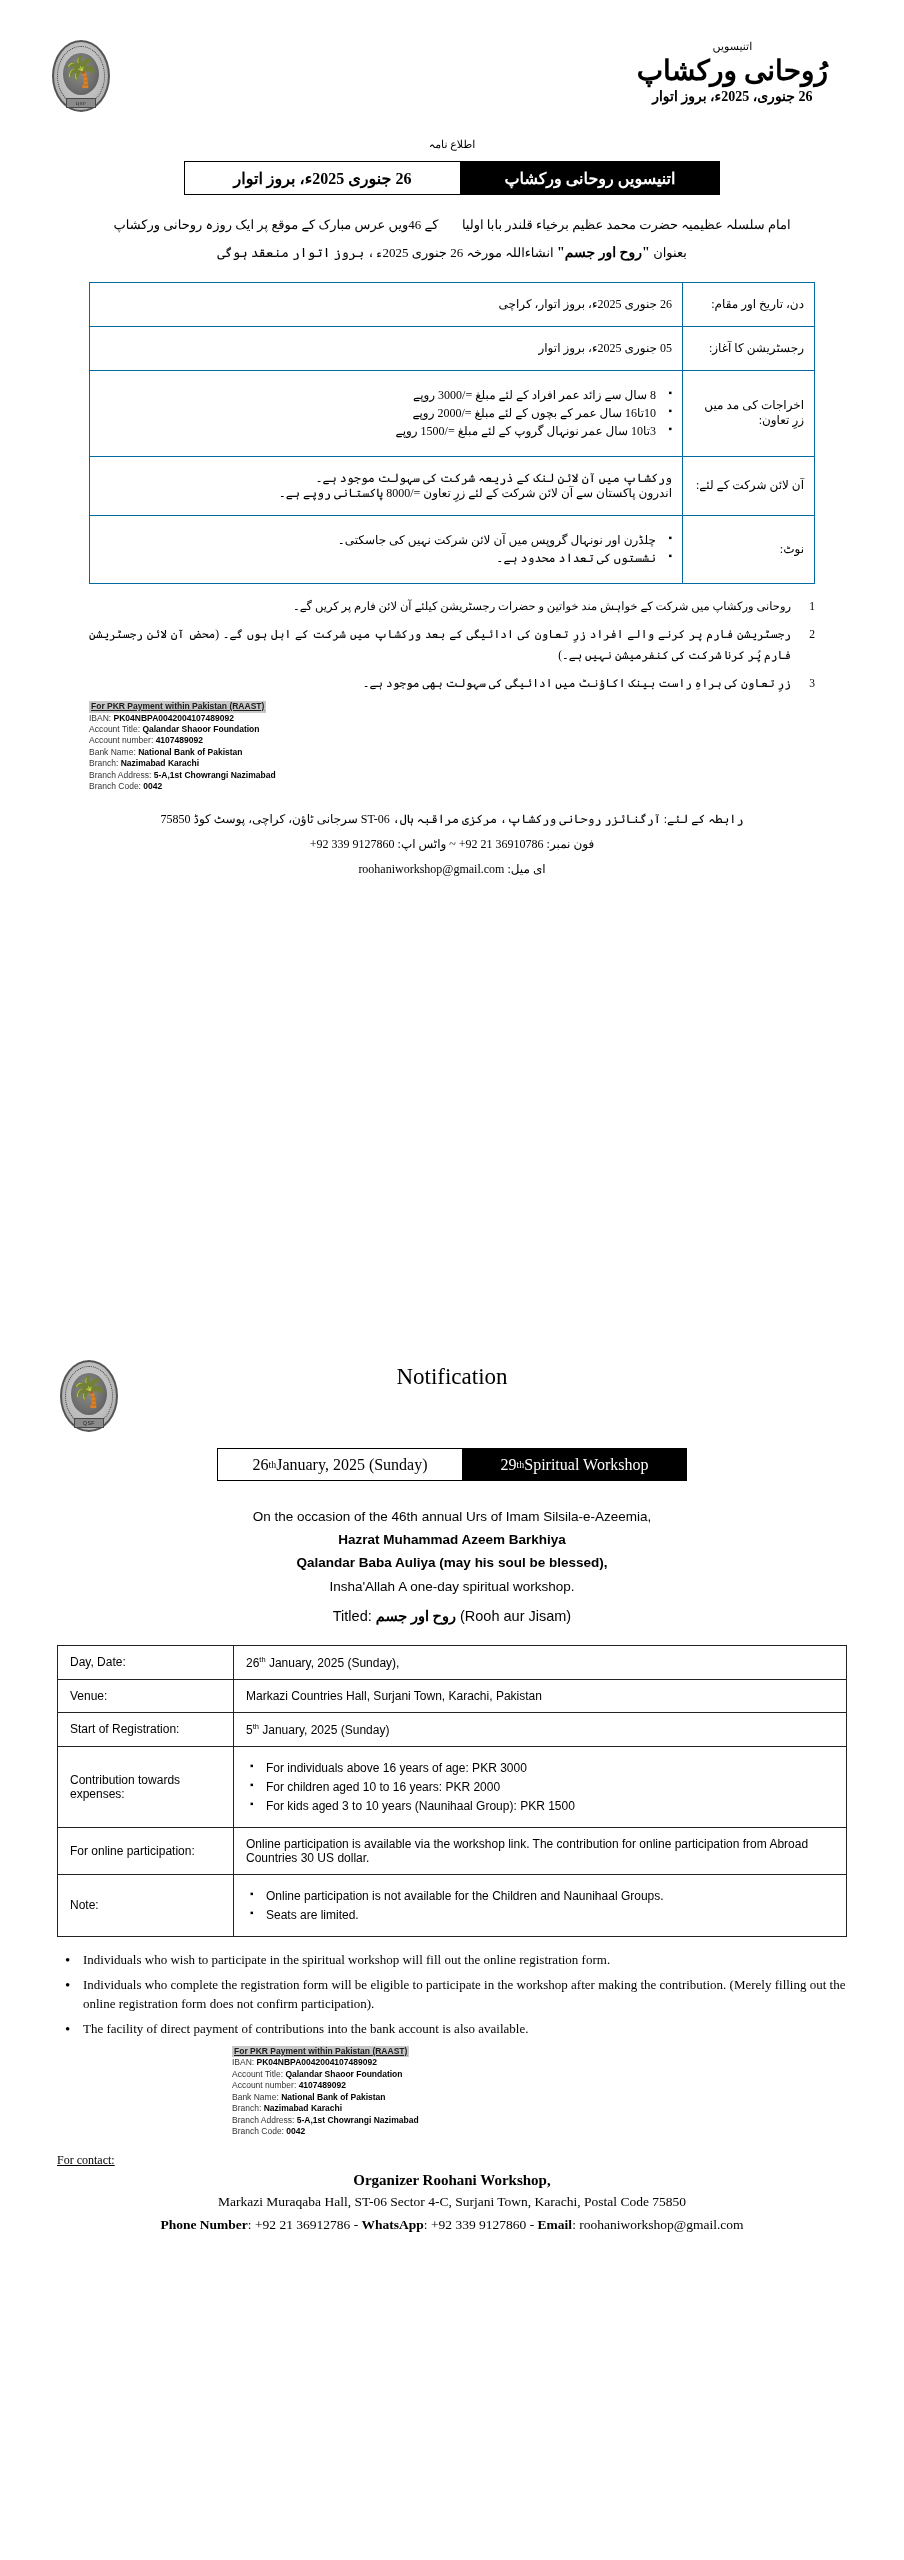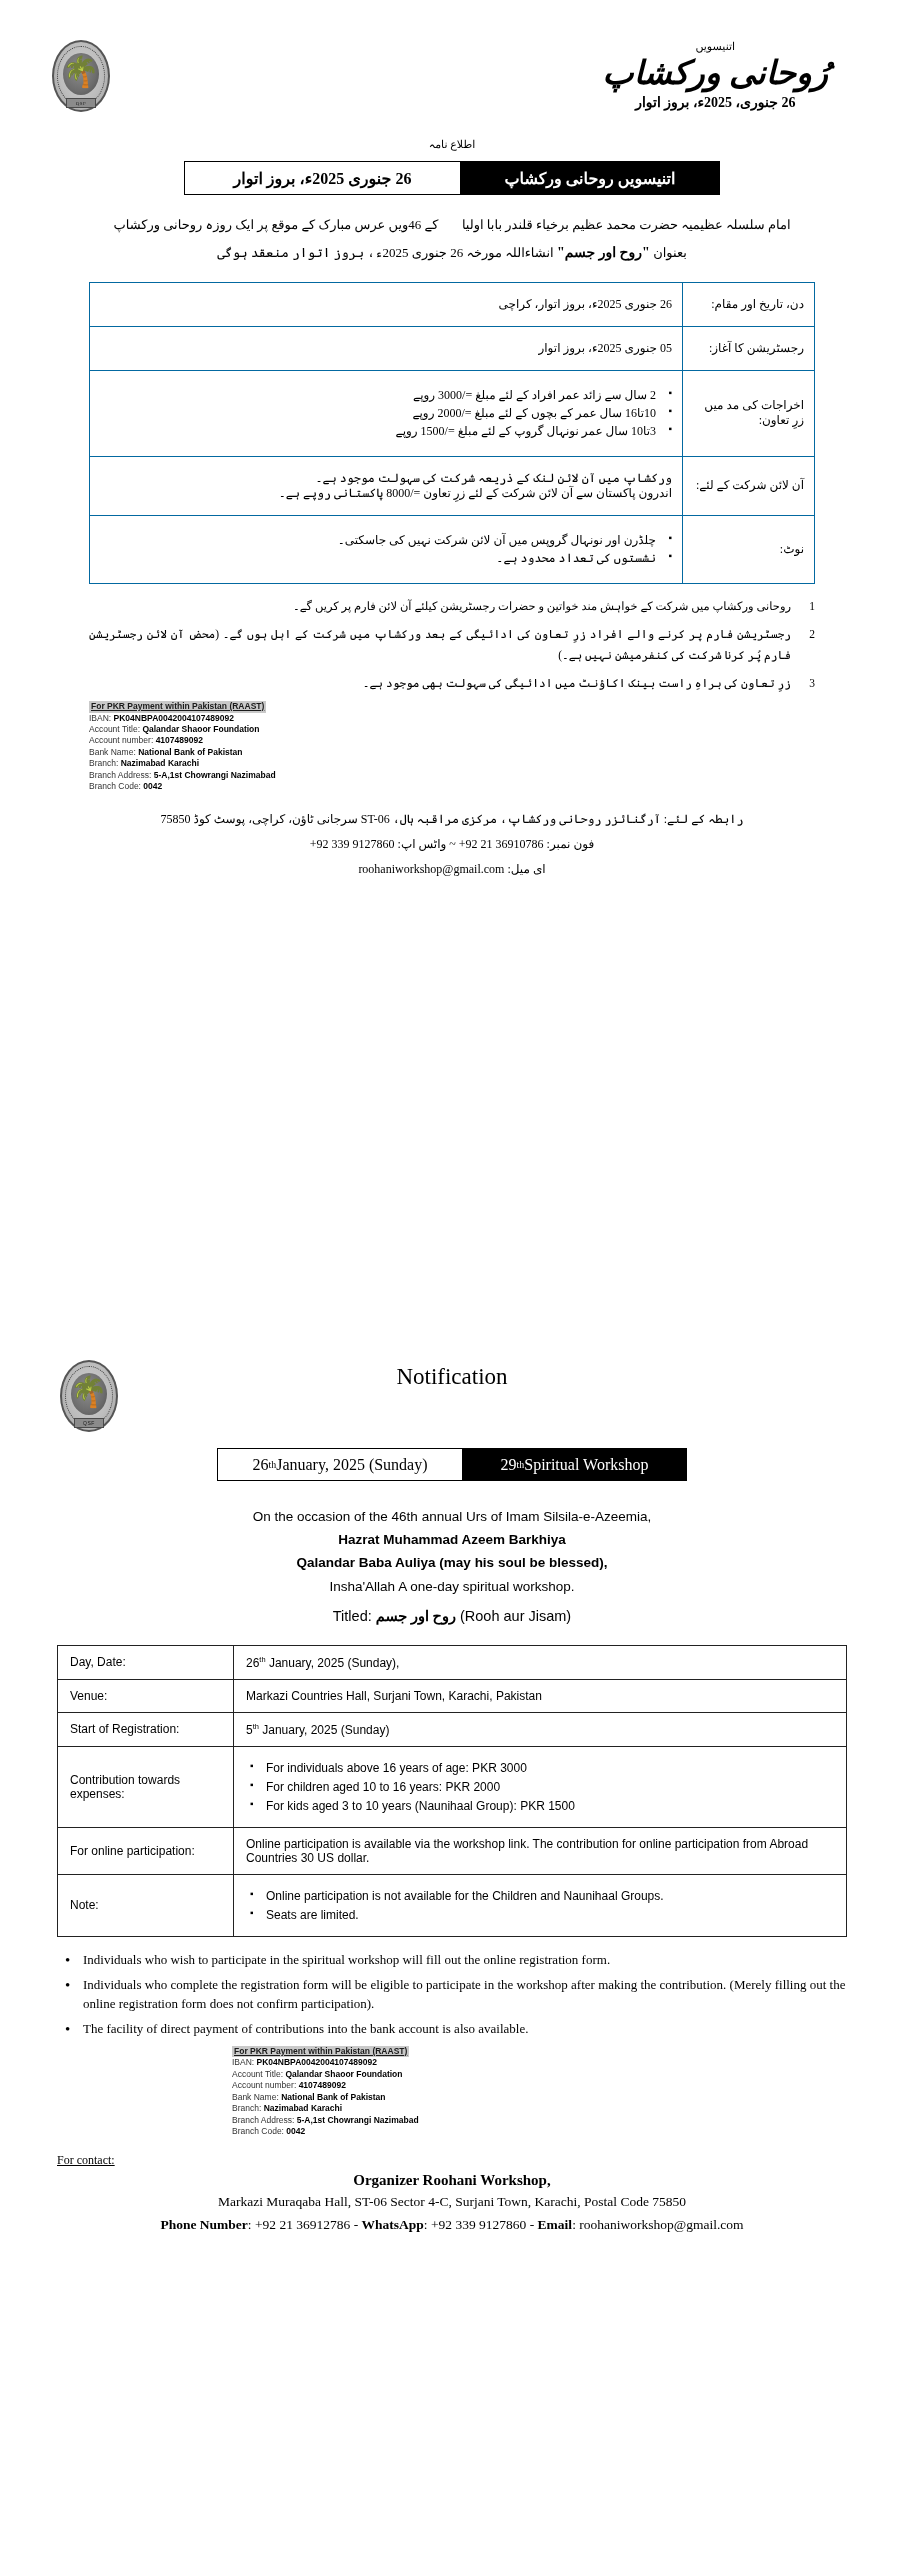--- a/index.html
+++ b/index.html
@@ -56,22 +56,22 @@
   
   .urdu { direction: rtl; font-family: "Liberation Serif", serif; }
   .u-head {
     display:flex; align-items:flex-start; justify-content:space-between;
     padding: 0 52px 0 52px;
     direction: ltr;
   }
   .u-head-right { text-align:center; padding-right: 24px; }
   .u-small-top { font-size:11px; direction:rtl; margin-bottom:2px; }
   .u-brand {
-    font-size: 33px; font-weight:bold; direction:rtl;
-    letter-spacing:0px; line-height:1.15;font-style:italic;
+    font-size: 28px; font-weight:bold; direction:rtl;
+    letter-spacing:0px; line-height:1.15;
   }
   .u-brand-sub { font-size: 14px; font-weight:bold; direction:rtl; margin-top:1px; }
 
   .u-notice { text-align:center; font-size:11px; direction:rtl; margin-top:26px; }
 
   .u-titlebar {
     margin: 10px auto 0 auto;
     width: 536px; height: 34px;
     display:flex; direction:ltr;
     border:1px solid #000;
@@ -216,21 +216,21 @@
       <td class="val">26 جنوری 2025ء، بروز اتوار، کراچی</td>
     </tr>
     <tr>
       <td class="lbl">رجسٹریشن کا آغاز:</td>
       <td class="val">05 جنوری 2025ء، بروز اتوار</td>
     </tr>
     <tr>
       <td class="lbl">اخراجات کی مد میں زرِ تعاون:</td>
       <td class="val">
         <ul class="u-bul">
-          <li>2 سال سے زائد عمر افراد کے لئے مبلغ =/3000 روپے</li>
+          <li>8 سال سے زائد عمر افراد کے لئے مبلغ =/3000 روپے</li>
           <li>10تا16 سال عمر کے بچوں کے لئے        مبلغ =/2000 روپے</li>
           <li>3تا10 سال عمر نونہال گروپ کے لئے      مبلغ =/1500 روپے</li>
         </ul>
       </td>
     </tr>
     <tr>
       <td class="lbl">آن لائن شرکت کے لئے:</td>
       <td class="val">
         <div>ورکشاپ میں آن لائن لنک کے ذریعہ شرکت کی سہولت موجود ہے۔</div>
         <div>اندرون پاکستان سے آن لائن شرکت کے لئے زرِ تعاون =/8000 پاکستانی روپے ہے۔</div>

